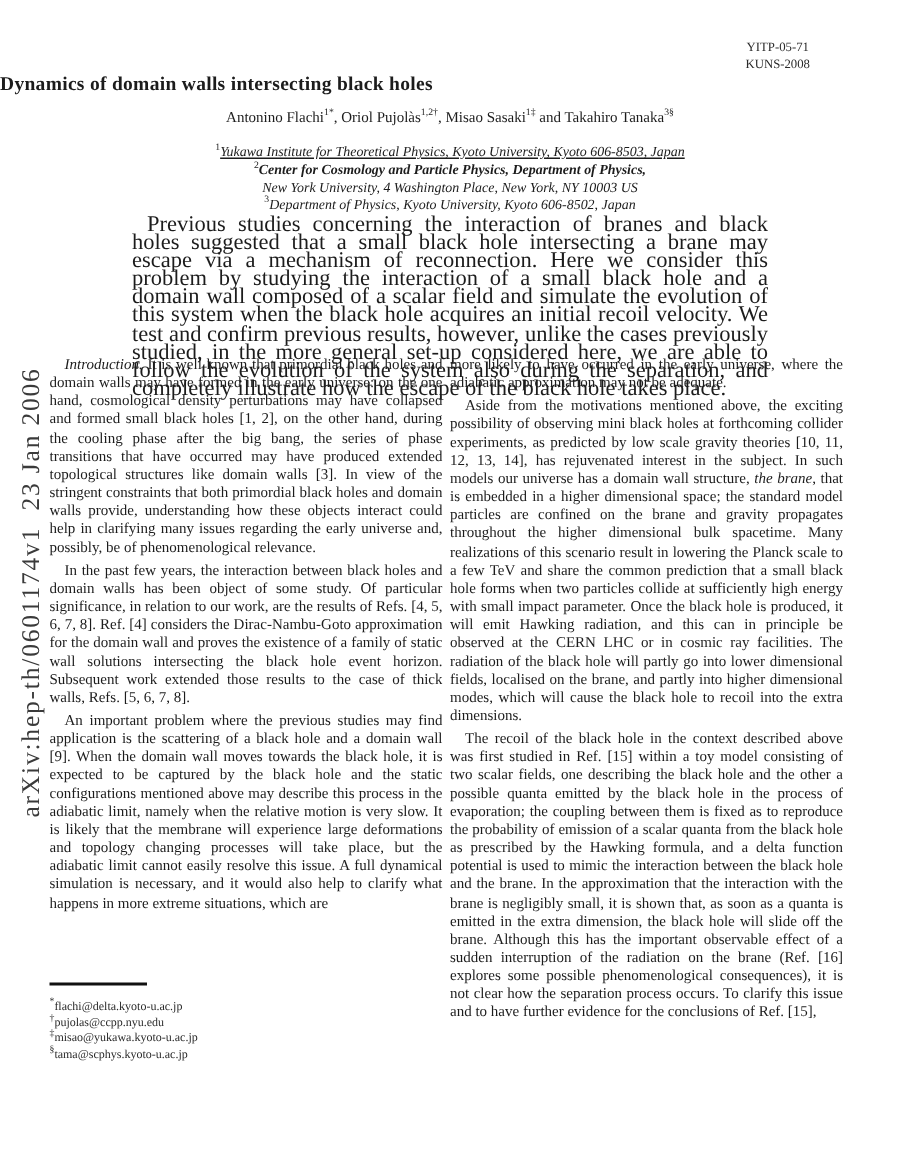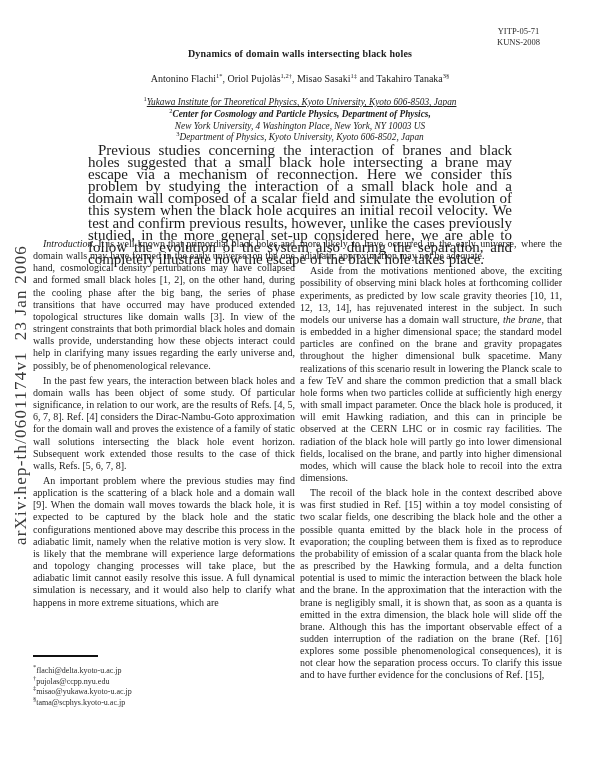--- a/index.html
+++ b/index.html
@@ -30,22 +30,22 @@
     font-size: 8.5px;
     line-height: 10.5px;
     color: #2a2a2a;
   }
   .title {
     position: absolute;
     top: 48px;
     left: 0;
     right: 0;
     margin: 0;
-    text-align: center;
-    font-size: 10px;
+    text-align: left;
+    font-size: 13px;
     font-weight: bold;
     letter-spacing: 0.2px;
   }
   .authors {
     position: absolute;
     top: 73px;
     left: 0;
     right: 0;
     text-align: center;
     font-size: 10px;

